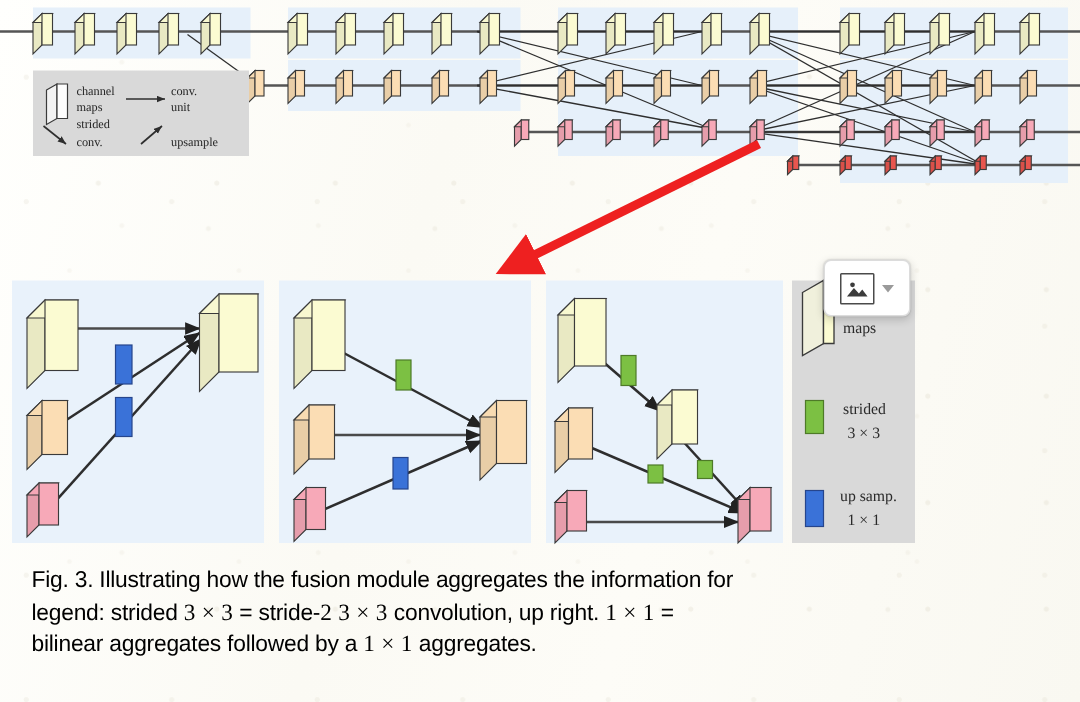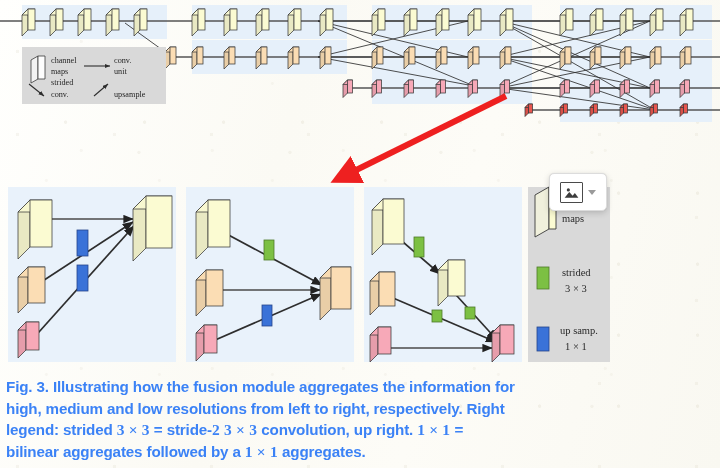--- a/index.html
+++ b/index.html
@@ -29,29 +29,29 @@
       linear-gradient(105deg, #fffffd 0%, #fbfaf4 38%, #fdfcf7 62%, #f9f8f1 100%);
     background-size: 97px 83px, 131px 109px, 79px 71px, 113px 97px, 151px 127px, 100% 100%;
   }
 
   
   .fig-svg { position: absolute; left: 0; top: 0; }
 
   
   #caption {
     position: absolute;
-    left: 6px;
+    left: 21px;
     top: 376px;
     width: 540px;
     font-family: "Liberation Sans", sans-serif;
     font-size: 15.2px;
     line-height: 21.6px;
-    color: #3b82f6;
+    color: #000000;
     letter-spacing: -0.15px;
-    font-weight: 700;
+    font-weight: 400;
   }
   #caption .mathy {
     font-family: "Liberation Serif", serif;
     font-size: 15.5px;
     letter-spacing: 0.2px;
   }
 
   
   #image-widget {
     position: absolute;
@@ -572,16 +572,15 @@
     <svg width="15" height="13" viewBox="0 0 16 14" aria-hidden="true">
       <circle cx="4.6" cy="4.2" r="1.7" fill="#3c3c3c"></circle>
       <path d="M0.6,12.6 L5.6,6.4 L9.2,10.4 L11.6,7.6 L15.4,12.6 Z" fill="#3c3c3c"></path>
     </svg>
   </span>
   <span class="caret"></span>
 </div>
 
 <div id="caption">
   <div><span>Fig. 3. Illustrating how the fusion module aggregates the information for</span></div>
-  <div><span>high, medium and low resolutions from left to right, respectively. Right</span></div>
   <div><span>legend: strided </span><span class="mathy">3 × 3</span><span> = stride-</span><span class="mathy">2</span><span> </span><span class="mathy">3 × 3</span><span> convolution, up right. </span><span class="mathy">1 × 1</span><span> =</span></div>
   <div><span>bilinear aggregates followed by a </span><span class="mathy">1 × 1</span><span> aggregates.</span></div>
 </div>
 
 </body></html>

